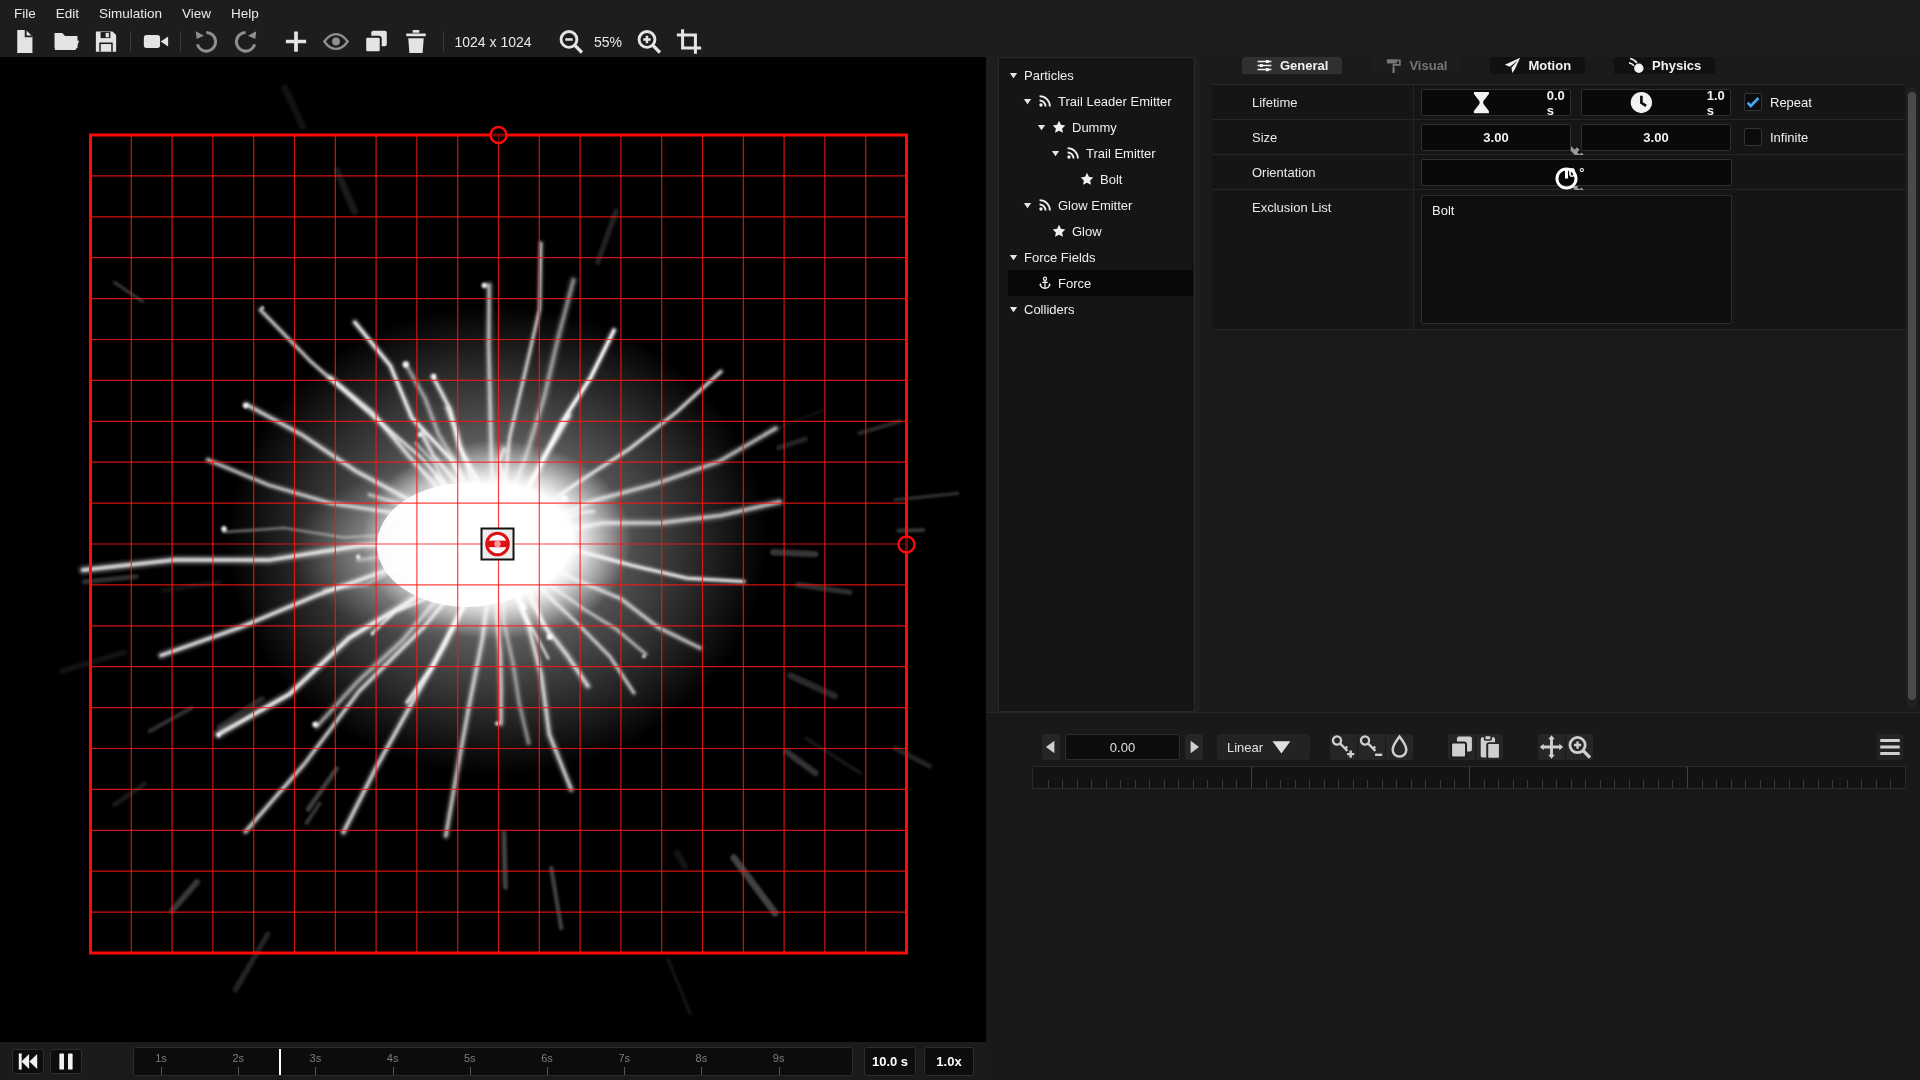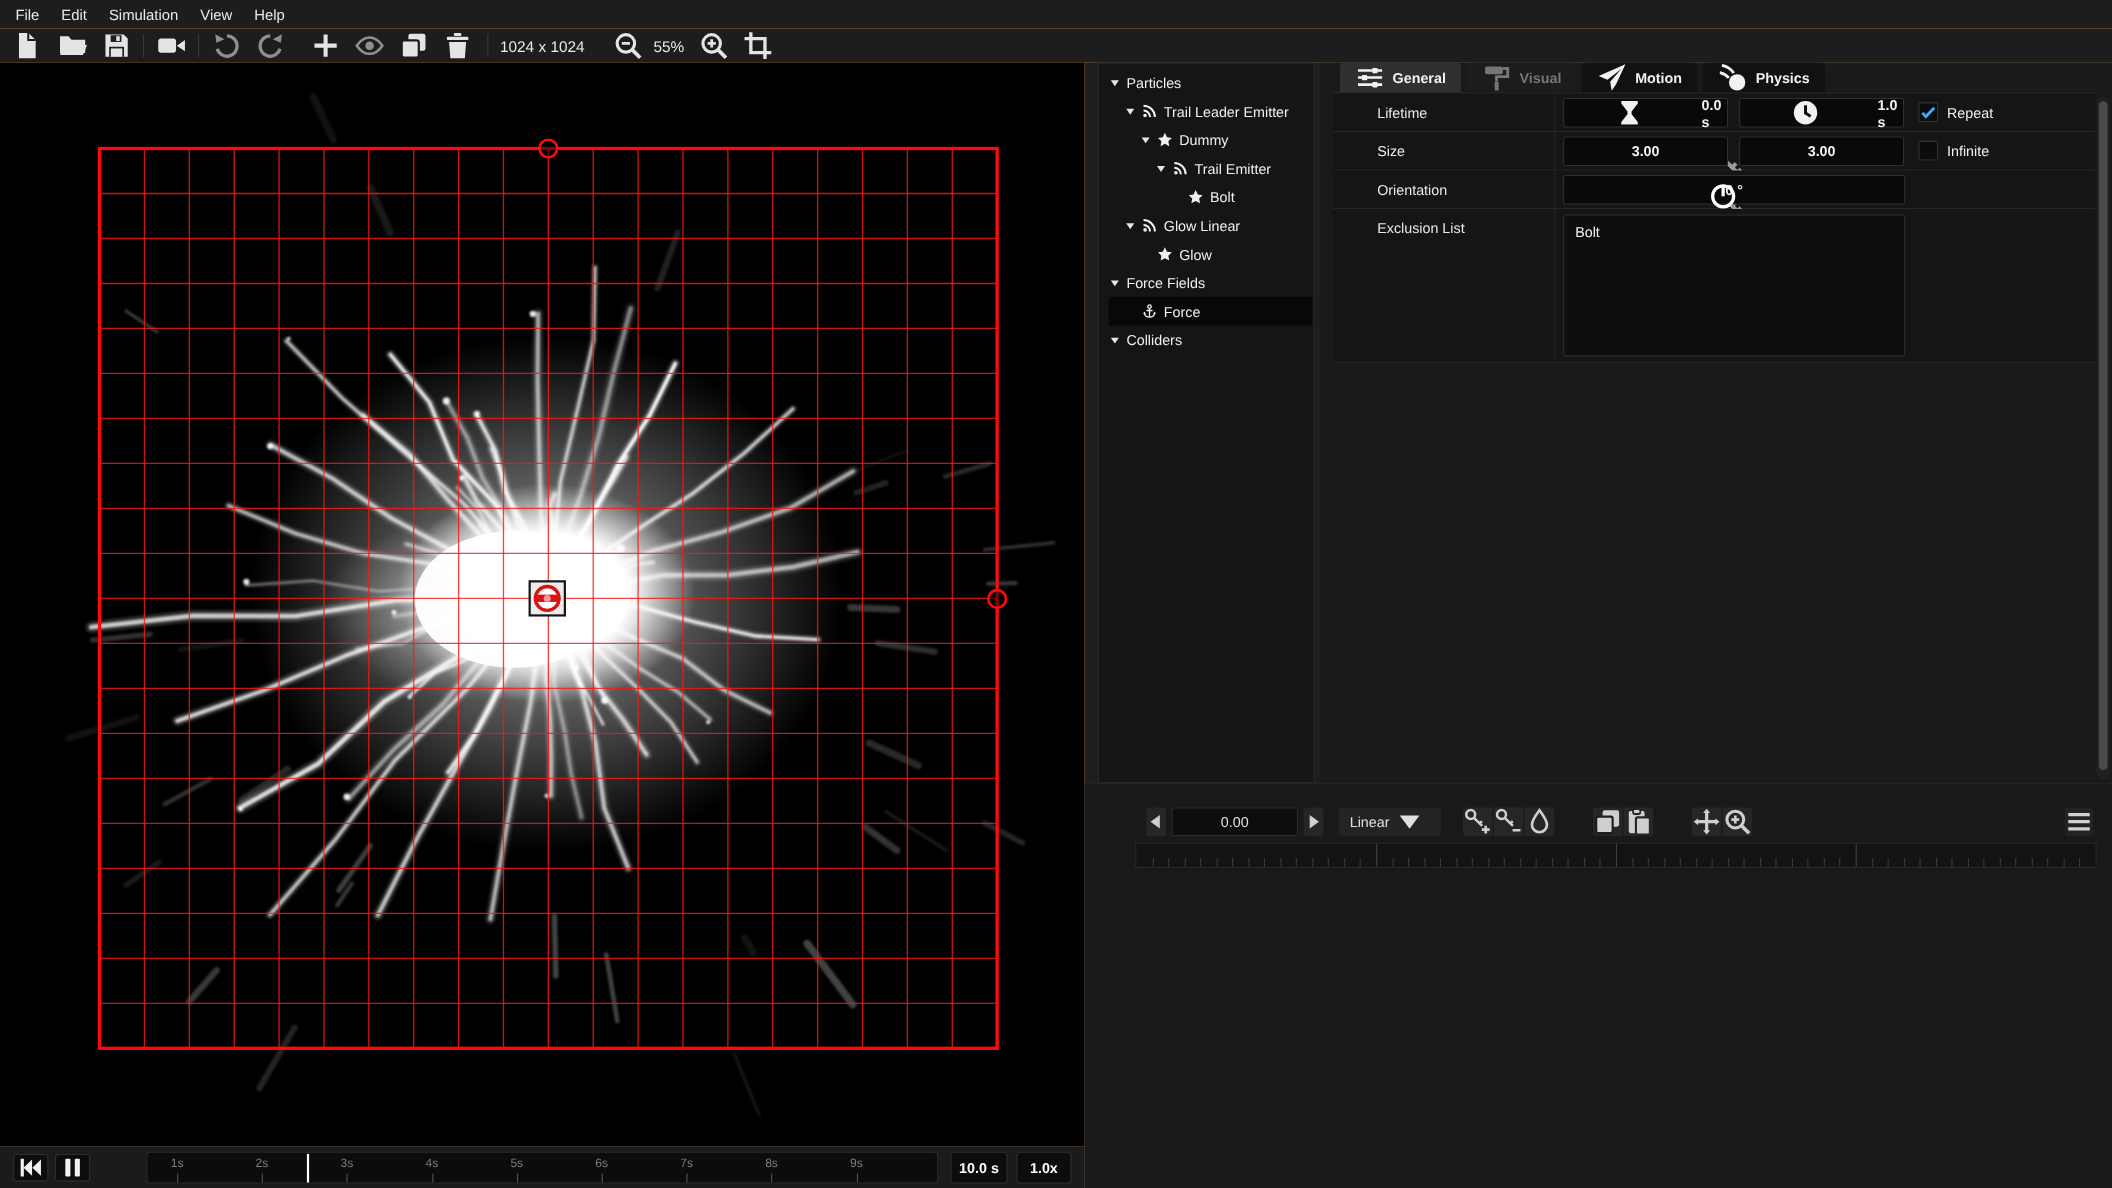--- a/index.html
+++ b/index.html
@@ -1,18 +1,18 @@
 <!DOCTYPE html>
 <html><head>
 <meta charset="utf-8">
 <style>
   * { margin:0; padding:0; box-sizing:border-box; }
   html,body { background:#000; }
   body { width:1920px; height:1080px; overflow:hidden; font-family:"Liberation Sans",sans-serif; }
-  #app { position:relative; width:1920px; height:1080px; background:#fdba74; color:#e8e8e8; }
+  #app { position:relative; width:1920px; height:1080px; background:#f0abfc; color:#e8e8e8; }
 
   
   .menubar { position:absolute; left:0; top:0; width:1920px; height:26px; display:flex; align-items:center; padding-left:4px; background:#1d1d1d; }
   .menu-item { padding:0 10px; font-size:13.5px; color:#e9e9e9; cursor:default; }
   .toolbar { position:absolute; left:0; top:26px; width:1920px; height:31px; background:#1d1d1d; }
   .tbtn { position:absolute; top:2px; width:30px; height:27px; display:flex; align-items:center; justify-content:center; color:#e4e4e4; border-radius:3px; }
   .tbtn.dim { color:#8f8f8f; }
   .tbtn svg { width:18px; height:18px; }
   .tsep { position:absolute; top:5px; width:1px; height:21px; background:#3a3a3a; }
   .ttext { position:absolute; top:0; height:31px; display:flex; align-items:center; justify-content:center; font-size:14px; color:#e8e8e8; }
@@ -38,21 +38,21 @@
   .trow .exp svg { width:9px; height:9px; }
   .trow .spc { flex:0 0 15px; }
   .trow .nicon { width:14px; height:14px; flex:0 0 14px; margin-right:6px; color:#f0f0f0; display:flex; align-items:center; }
   .trow .nicon svg { width:14px; height:14px; }
   .trow.selected::before { content:""; position:absolute; left:9px; right:1px; top:0; bottom:0; background:#080808; }
   .trow > * { position:relative; }
 
   
   .props { position:absolute; left:214px; top:0; width:720px; height:655px; background:#1a1a1a; }
   .tabs { position:absolute; left:18px; top:0; height:27px; display:flex; gap:5px; }
-  .tab { height:27px; display:flex; align-items:center; gap:7px; padding:0 14px; font-size:13px; font-weight:700; border-radius:4px 4px 0 0; background:#111; color:#f2f2f2; }
+  .tab { height:17px; display:flex; align-items:center; gap:7px; padding:0 14px; font-size:13px; font-weight:700; border-radius:4px 4px 0 0; background:#111; color:#f2f2f2;margin-left:24px; }
   .tab svg { width:14px; height:14px; }
   .tab.active { background:#303030; }
   .tab.dimmed { background:#1c1c1c; color:#767676; }
   .ptable { position:absolute; left:12px; top:27px; width:693px; border-top:1px solid #2a2a2a; }
   .prow { position:relative; height:35px; background:#151515; border-bottom:1px solid #262626; }
   .prow.tall { height:140px; }
   .prow .coldiv { position:absolute; left:201px; top:0; bottom:0; width:1px; background:#262626; }
   .plabel { position:absolute; left:40px; top:0; height:35px; display:flex; align-items:center; font-size:13px; color:#e9e9e9; }
   .plabel.top { top:10px; height:auto; }
   .keyic { position:absolute; left:10px; top:9px; width:16px; height:16px; color:#9a9a9a; }
@@ -551,21 +551,21 @@
               <path d="M1.5 3.5h13L8 13z"></path>
             </svg>
           </span>
           <span class="nicon">
             <svg viewBox="0 0 16 16" fill="currentColor">
               <circle cx="3.4" cy="12.6" r="1.9"></circle>
               <path d="M1.8 7.4a6.8 6.8 0 0 1 6.8 6.8" fill="none" stroke="currentColor" stroke-width="2.1"></path>
               <path d="M1.8 2.4a11.8 11.8 0 0 1 11.8 11.8" fill="none" stroke="currentColor" stroke-width="2.1"></path>
             </svg>
           </span>
-          <span>Glow Linear</span>
+          <span>Glow Emitter</span>
         </div>
         <div class="trow" style="padding-left: 38px;">
           <span class="spc"></span>
           <span class="nicon">
             <svg viewBox="0 0 16 16" fill="currentColor">
               <path d="M8 0.9l2.2 4.6 5 .7-3.6 3.5.9 5L8 12.3l-4.5 2.4.9-5L.8 6.2l5-.7z"></path>
             </svg>
           </span>
           <span>Glow</span>
         </div>

